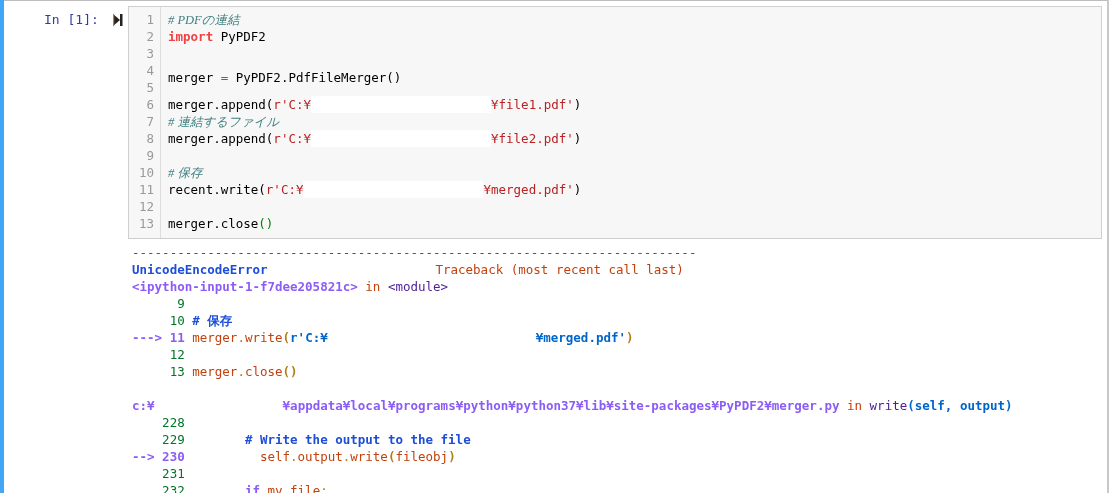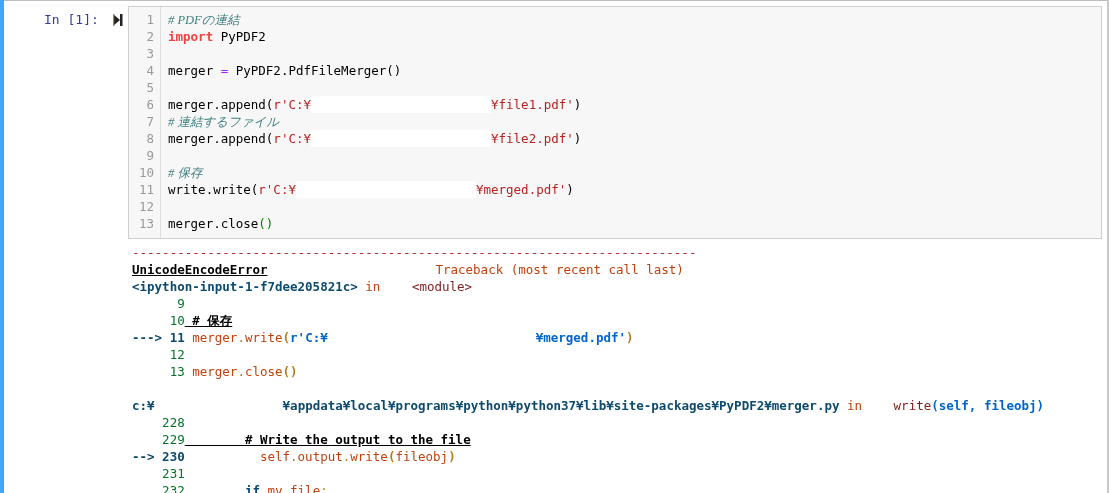--- a/index.html
+++ b/index.html
@@ -35,25 +35,25 @@
   .kw { color:#ef4444; font-weight:bold; }
   .cm { color:#408080; font-style:italic;font-family:Liberation Serif, serif; }
   .st { color:#ba2121; }
   .op { color:#aa22ff; }
   .pr { color:#008000; }
   .redact { display:inline-block; background:#ffffff; height:17px; vertical-align:top; }
   .output {
     position:absolute; left:132px; top:244px; font-size:12.5px; line-height:17px; white-space:pre;
   }
   .oline { position:absolute; left:0; white-space:pre; height:17px; }
-  .red { color:#000000; font-weight:bold;text-decoration:underline; }
+  .red { color:#1d4ed8; font-weight:bold; }
   .grn { color:#007427; }
-  .grnb { color:#0c4a6e; font-weight:bold; }
+  .grnb { color:#8b5cf6; font-weight:bold; }
   .blu { color:#0065ca; font-weight:bold; }
-  .cyan { color:#7f1d1d;margin-left:24px; }
+  .cyan { color:#4c1d95; }
   .yel { color:#b27d12; }
   .yelb { color:#b27d12; font-weight:bold; }
   .blk { color:#c2410c; }
 </style>
 </head>
 <body>
 
 <div class="topline"></div>
 <div class="leftbar"></div>
 <div class="rightline"></div>
@@ -79,33 +79,33 @@
       <div class="lineno" style="top: 140px;">9</div>
       <div class="lineno" style="top: 157px;">10</div>
       <div class="lineno" style="top: 174px;">11</div>
       <div class="lineno" style="top: 191px;">12</div>
       <div class="lineno" style="top: 208px;">13</div>
     </div>
   <div id="code-container">
       <div class="codeline" style="top: 4px;"><span class="cm"># PDFの連結</span></div>
       <div class="codeline" style="top: 21px;"><span class="kw">import</span><span> PyPDF2</span></div>
       <div class="codeline" style="top: 38px;"></div>
-      <div class="codeline" style="top: 55px;"><span>merger </span><span class="op">=</span><span> PyPDF2.PdfFileMerger()</span></div>
+      <div class="codeline" style="top: 62px;"><span>merger </span><span class="op">=</span><span> PyPDF2.PdfFileMerger()</span></div>
       <div class="codeline" style="top: 72px;"></div>
       <div class="codeline" style="top: 89px;"><span>merger.append(</span><span class="st">r'C:¥</span><span class="redact" style="width: 180px;"></span><span class="st">¥file1.pdf'</span><span>)</span></div>
       <div class="codeline" style="top: 106px;"><span class="cm"># 連結するファイル</span></div>
       <div class="codeline" style="top: 123px;"><span>merger.append(</span><span class="st">r'C:¥</span><span class="redact" style="width: 180px;"></span><span class="st">¥file2.pdf'</span><span>)</span></div>
       <div class="codeline" style="top: 140px;"></div>
       <div class="codeline" style="top: 157px;"><span class="cm"># 保存</span></div>
-      <div class="codeline" style="top: 174px;"><span>write.write(</span><span class="st">r'C:¥</span><span class="redact" style="width: 180px;"></span><span class="st">¥merged.pdf'</span><span>)</span></div>
+      <div class="codeline" style="top: 174px;"><span>recent.write(</span><span class="st">r'C:¥</span><span class="redact" style="width: 180px;"></span><span class="st">¥merged.pdf'</span><span>)</span></div>
       <div class="codeline" style="top: 191px;"></div>
       <div class="codeline" style="top: 208px;"><span>merger.close</span><span class="pr">()</span></div>
     </div>
 </div>
 
 <div class="output">
   <div class="oline" style="top:0px;color:#b22b31;">---------------------------------------------------------------------------</div>
   <div class="oline" style="top:17px;"><span class="red">UnicodeEncodeError</span><span style="display:inline-block;width:168px"></span><span class="blk">Traceback (most recent call last)</span></div>
   <div class="oline" style="top:34px;"><span class="grnb">&lt;ipython-input-1-f7dee205821c&gt;</span><span class="blk"> in </span><span class="cyan">&lt;module&gt;</span></div>
   <div id="frame1-lines"><div class="oline" style="top: 51px;"><span class="grn">      9</span></div><div class="oline" style="top: 68px;"><span class="grn">     10</span><span class="red"> # 保存</span></div><div class="oline" style="top: 85px;"><span class="grnb">---&gt; 11</span><span class="blk"> merger</span><span class="yel">.</span><span class="blk">write</span><span class="yelb">(</span><span class="blu">r'C:¥</span><span style="display: inline-block; width: 208px;"></span><span class="blu">¥merged.pdf'</span><span class="yelb">)</span></div><div class="oline" style="top: 102px;"><span class="grn">     12</span></div><div class="oline" style="top: 119px;"><span class="grn">     13</span><span class="blk"> merger</span><span class="yel">.</span><span class="blk">close</span><span class="yelb">()</span></div></div>
-  <div class="oline" style="top:153px;"><span class="grnb">c:¥</span><span style="display:inline-block;width:128px"></span><span class="grnb">¥appdata¥local¥programs¥python¥python37¥lib¥site-packages¥PyPDF2¥merger.py</span><span class="blk"> in </span><span class="cyan">write</span><span class="blu">(self, fileobj)</span></div>
+  <div class="oline" style="top:153px;"><span class="grnb">c:¥</span><span style="display:inline-block;width:128px"></span><span class="grnb">¥appdata¥local¥programs¥python¥python37¥lib¥site-packages¥PyPDF2¥merger.py</span><span class="blk"> in </span><span class="cyan">write</span><span class="blu">(self, output)</span></div>
   <div id="frame2-lines"><div class="oline" style="top: 170px;"><span class="grn">    228</span></div><div class="oline" style="top: 187px;"><span class="grn">    229</span><span class="red">        # Write the output to the file</span></div><div class="oline" style="top: 204px;"><span class="grnb">--&gt; 230</span><span class="blk">          self</span><span class="yel">.</span><span class="blk">output</span><span class="yel">.</span><span class="blk">write</span><span class="yelb">(</span><span class="blk">fileobj</span><span class="yelb">)</span></div><div class="oline" style="top: 221px;"><span class="grn">    231</span></div><div class="oline" style="top: 238px;"><span class="grn">    232</span><span class="grnb">        if</span><span class="blk"> my_file</span><span class="yel">:</span></div></div>
 </div>
 
 </body></html>

